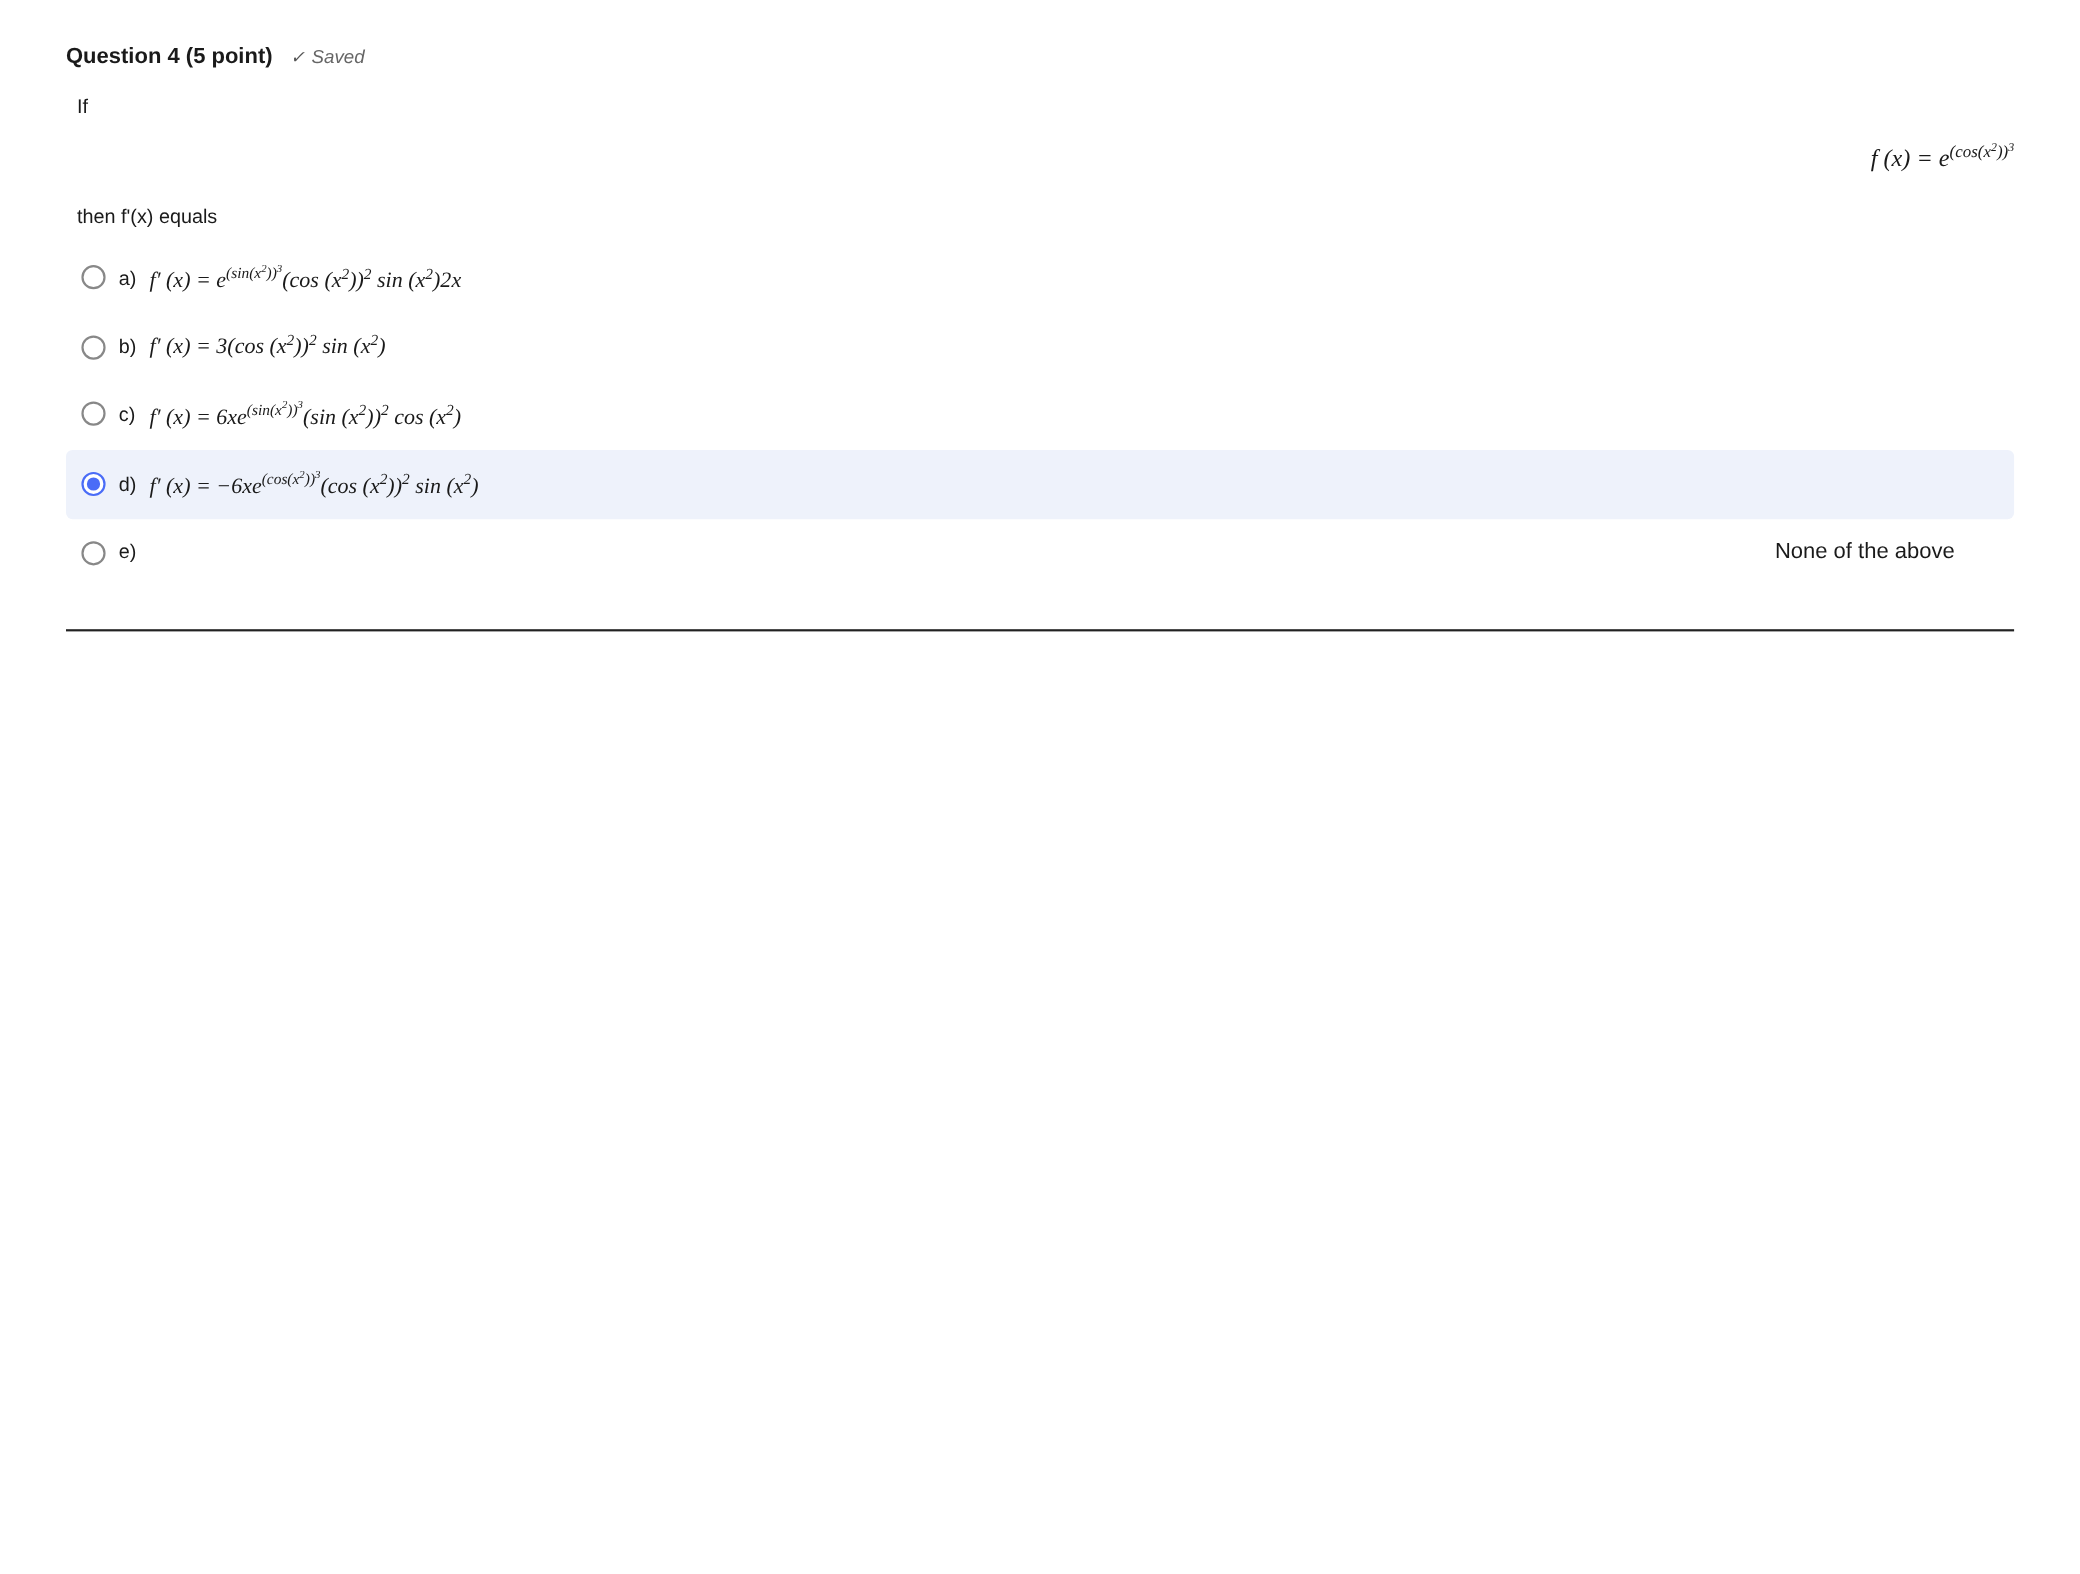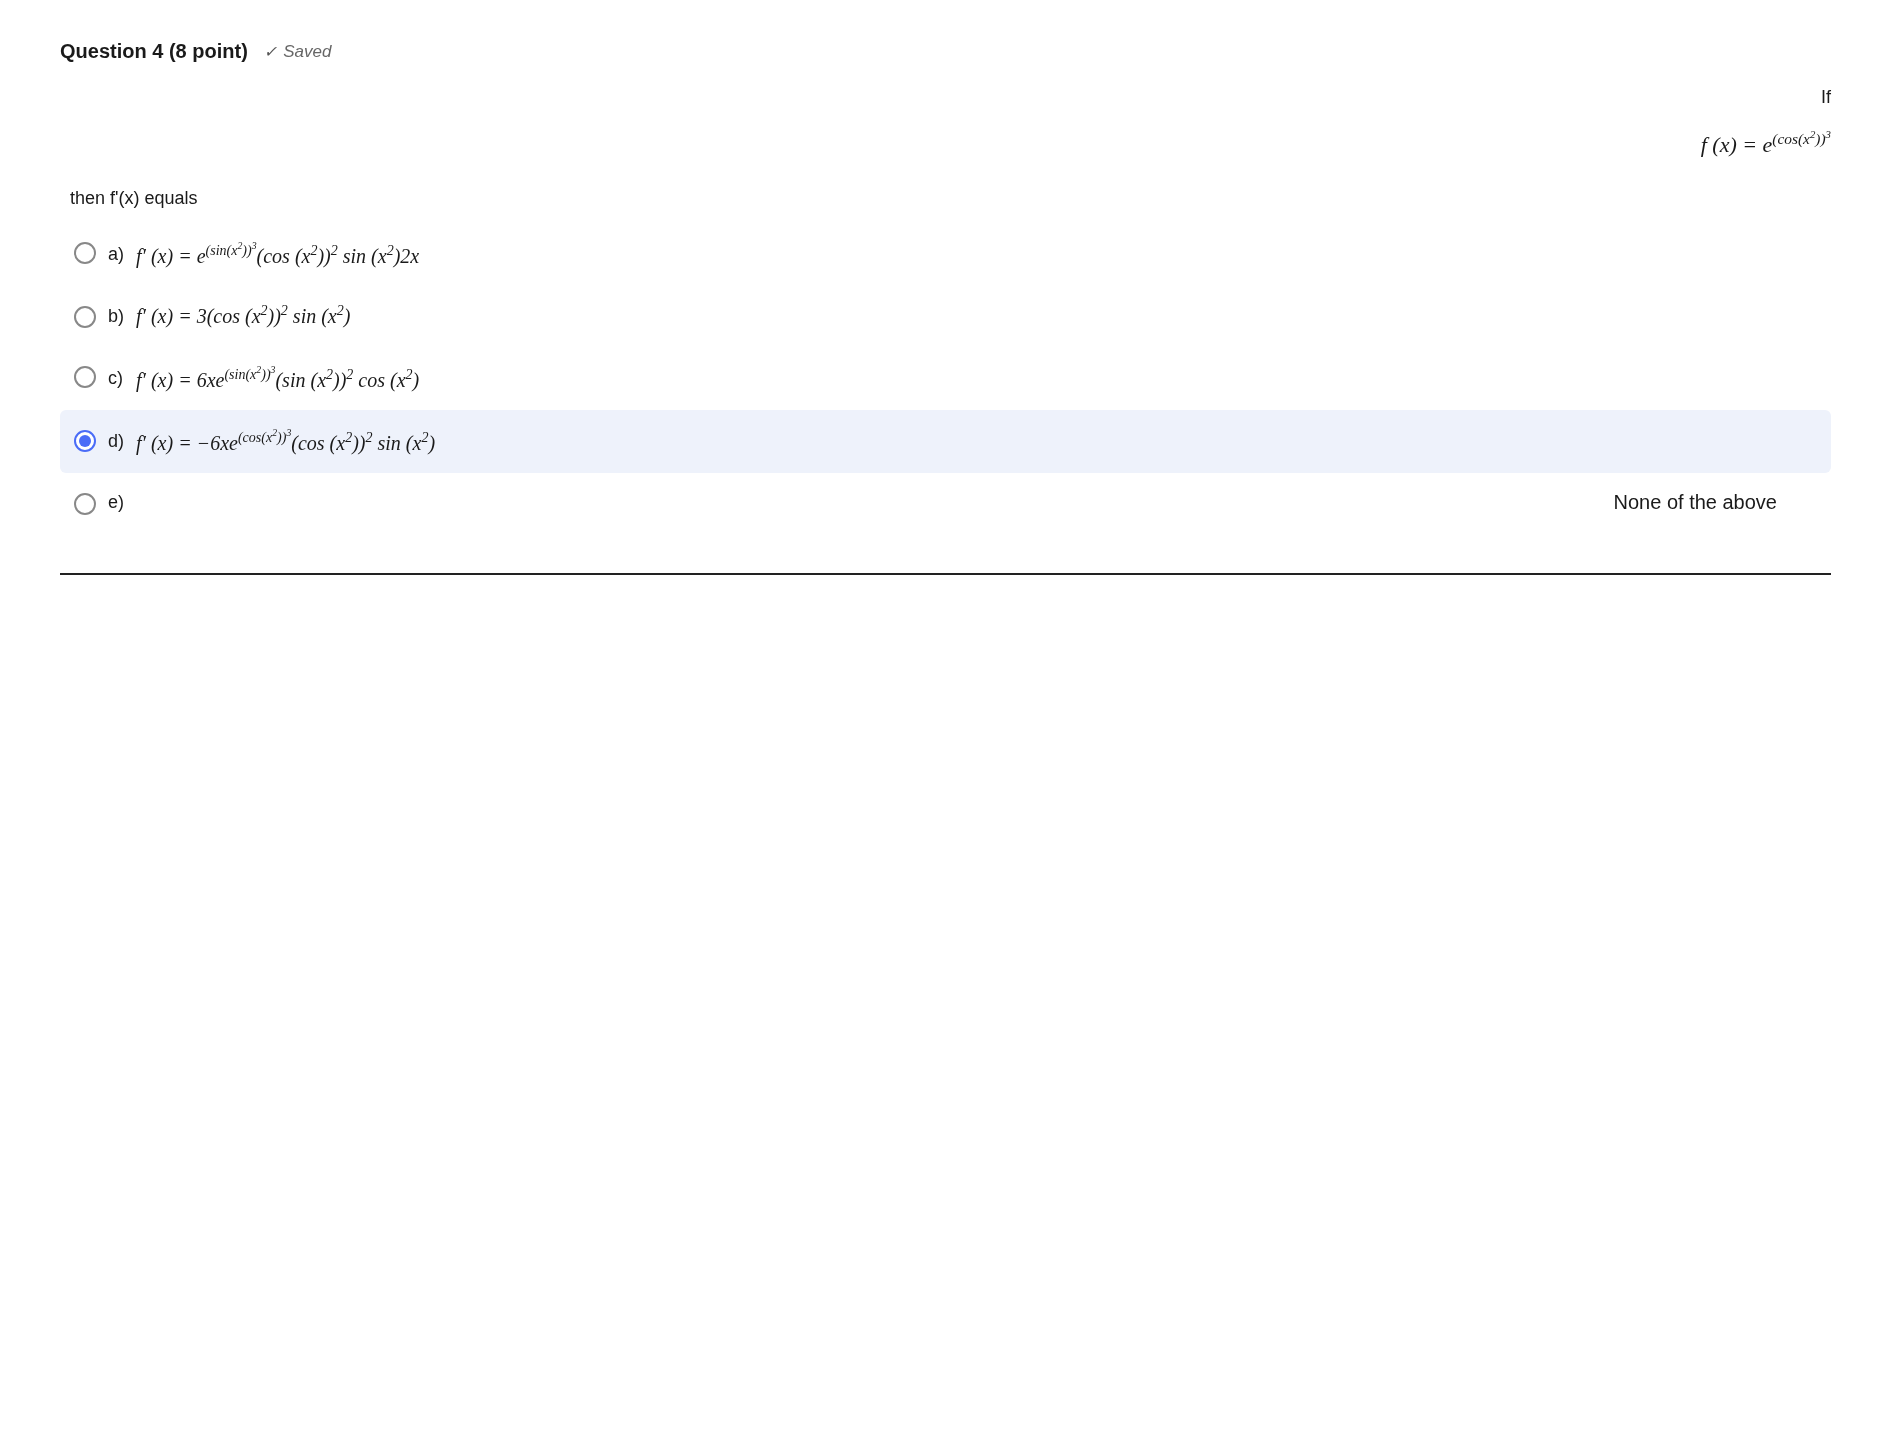--- a/index.html
+++ b/index.html
@@ -39,21 +39,20 @@
     }
 
     .question-body {
       margin-bottom: 10px;
     }
 
     .if-text {
       font-size: 18px;
       margin-bottom: 18px;
       padding-left: 10px;
-      text-align: right;
     }
 
     .formula-center {
       text-align: right;
       font-size: 22px;
       margin: 20px 0 30px 0;
       font-style: italic;
     }
 
     .then-text {
@@ -140,21 +139,21 @@
     sup {
       font-size: 0.7em;
       vertical-align: super;
     }
   </style>
 </head>
 <body>
 
 <div class="question-header">
   <span class="question-title">
-    <span>Question 4</span> <span>(8 point)</span>
+    <span>Question 4</span> <span>(5 point)</span>
   </span>
   <span class="saved-label">
     <span class="check-icon">✓</span>
     <span>Saved</span>
   </span>
 </div>
 
 <div class="question-body">
   <div class="if-text">If</div>
 

